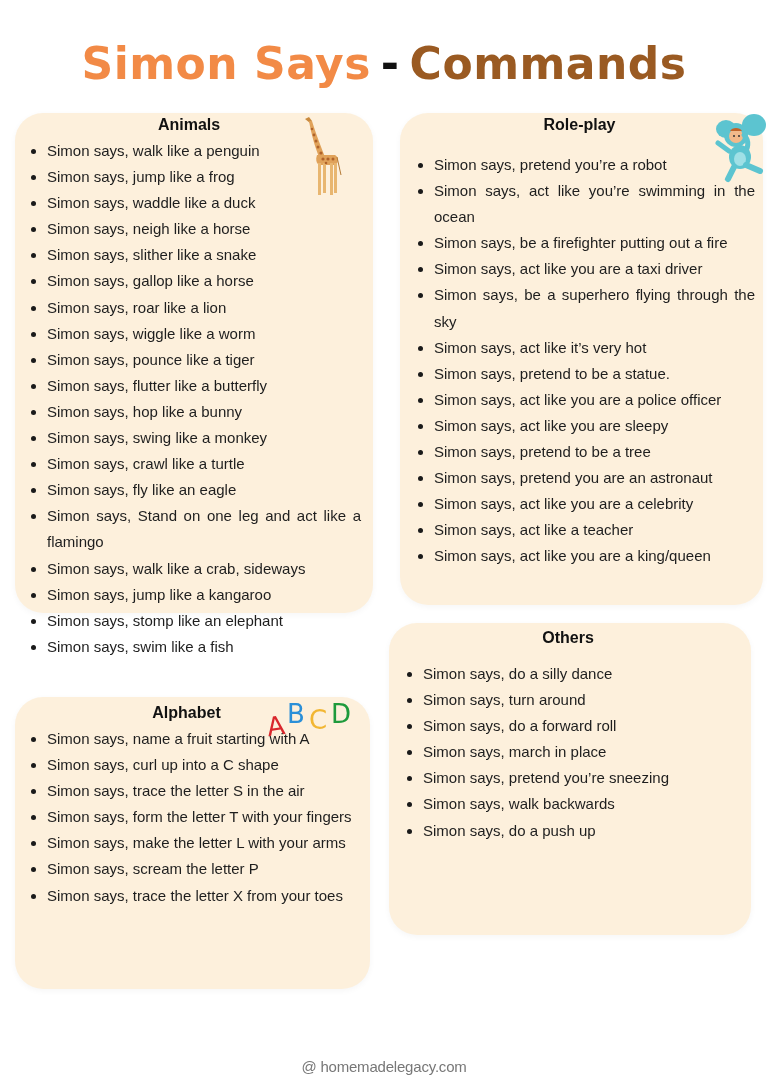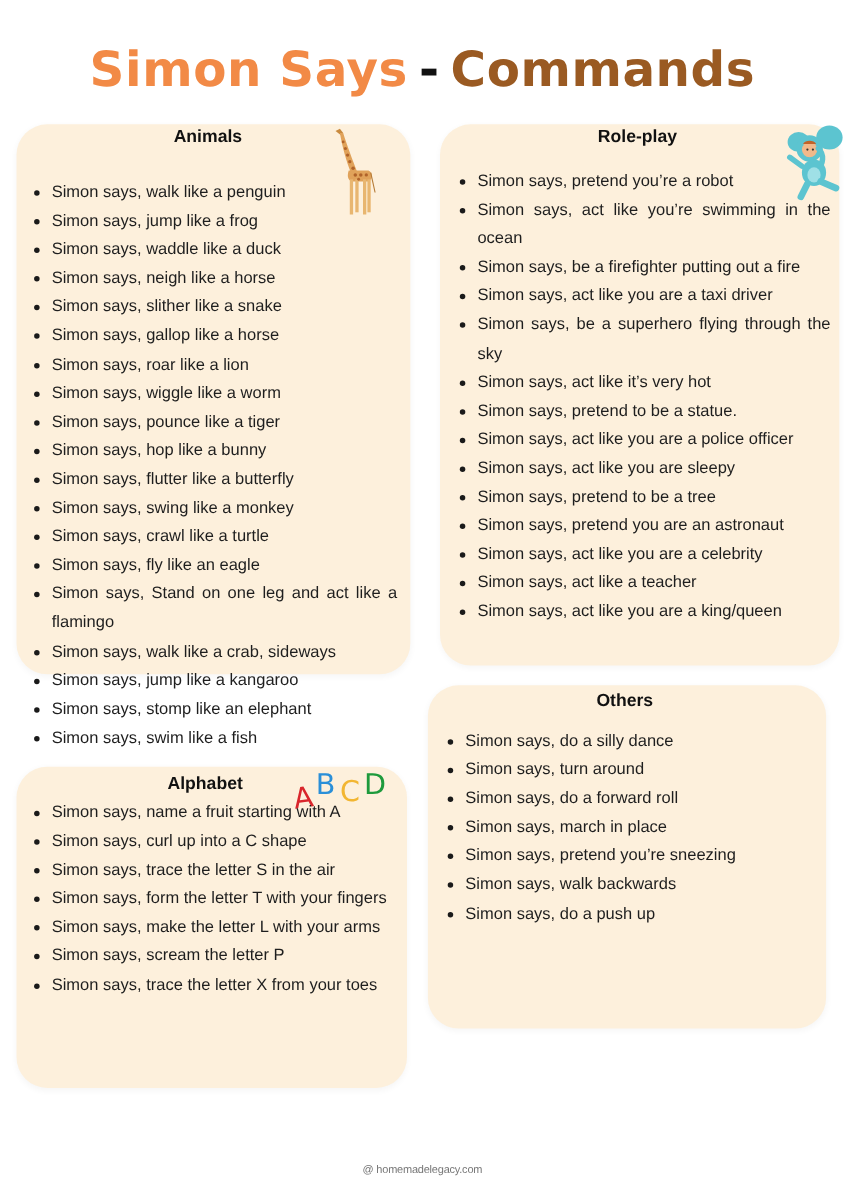--- a/index.html
+++ b/index.html
@@ -27,41 +27,41 @@
     ul.items li {
       position: relative; padding-left: 30px; font-size: 15px; line-height: 26.1px;
       text-align: justify; color: #1e1e1e;
     }
     ul.items li::before {
       content: ""; position: absolute; left: 14px; top: 11px; width: 5px; height: 5px;
       border-radius: 50%; background: #1a1a1a;
     }
 
     #card-animals { left: 15px; top: 113px; width: 358px; height: 500px; padding: 0 12px 0 2px; }
-    #card-animals ul { margin-top: 26px; }
+    #card-animals ul { margin-top: 2px; }
 
     #card-alphabet { left: 15px; top: 697px; width: 355px; height: 292px; padding: 0 14px 0 2px; }
     #card-alphabet .card-title { margin-top: 5px; }
     #card-alphabet ul { margin-top: 2px; }
 
     #card-roleplay { left: 400px; top: 113px; width: 363px; height: 492px; padding: 0 8px 0 4px; }
     #card-roleplay ul { margin-top: 16px; }
 
     #card-others { left: 389px; top: 623px; width: 362px; height: 312px; padding: 0 8px 0 4px; }
     #card-others ul { margin-top: 12px; }
 
     .illus { position: absolute; }
     #giraffe { left: 278px; top: 0px; width: 52px; height: 86px; }
     #kid { left: 314px; top: 0px; width: 54px; height: 70px; }
     #abc { left: 250px; top: 2px; width: 90px; height: 42px; }
     #abc span { position: absolute; font-family: "DejaVu Sans", sans-serif; font-size: 26px; }
 
     .footer {
       position: absolute; left: 0; top: 1058px; width: 768px; text-align: center;
-      font-size: 10px; color: #777; letter-spacing: -0.2px;
+      font-size: 15px; color: #777; letter-spacing: -0.2px;
     }
   </style>
 </head>
 <body>
 
 <div class="title">
   <span class="t1">Simon Says</span><span class="dash">-</span><span class="t2">Commands</span>
 </div>
 
 <section class="card" id="card-animals">
@@ -92,22 +92,22 @@
   <ul class="items">
     <li>Simon says, walk like a penguin</li>
     <li>Simon says, jump like a frog</li>
     <li>Simon says, waddle like a duck</li>
     <li>Simon says, neigh like a horse</li>
     <li>Simon says, slither like a snake</li>
     <li>Simon says, gallop like a horse</li>
     <li>Simon says, roar like a lion</li>
     <li>Simon says, wiggle like a worm</li>
     <li>Simon says, pounce like a tiger</li>
+    <li>Simon says, flutter like a butterfly</li>
     <li>Simon says, hop like a bunny</li>
-    <li>Simon says, flutter like a butterfly</li>
     <li>Simon says, swing like a monkey</li>
     <li>Simon says, crawl like a turtle</li>
     <li>Simon says, fly like an eagle</li>
     <li>Simon says, Stand on one leg and act like a flamingo</li>
     <li>Simon says, walk like a crab, sideways</li>
     <li>Simon says, jump like a kangaroo</li>
     <li>Simon says, stomp like an elephant</li>
     <li>Simon says, swim like a fish</li>
   </ul>
 </section>

